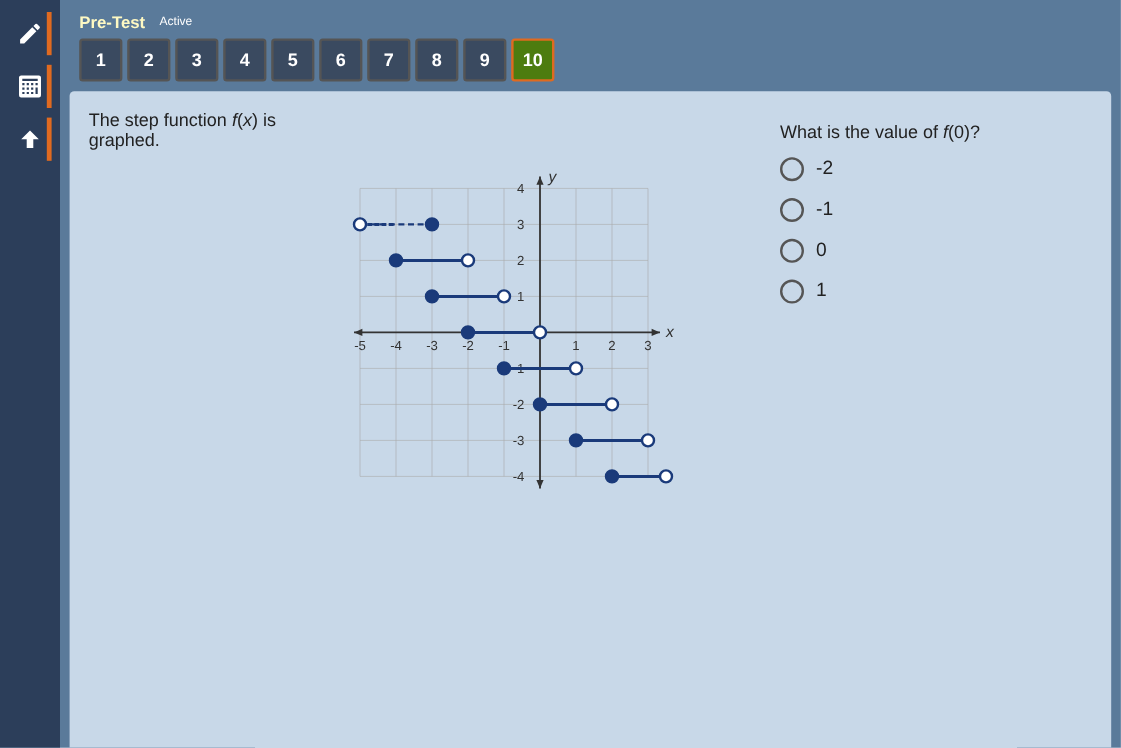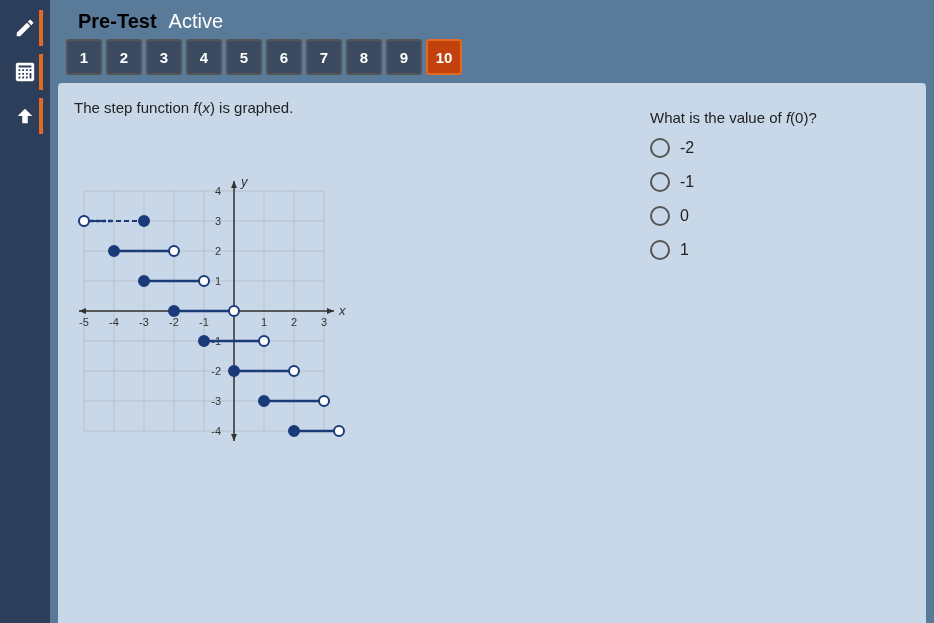--- a/index.html
+++ b/index.html
@@ -57,27 +57,26 @@
     }
 
     
     .header {
       padding: 10px 16px 6px 16px;
       display: flex;
       align-items: center;
       gap: 12px;
     }
     .header-title {
-      font-size: 20px;
+      font-size: 14px;
       font-weight: bold;
-      color: #000000;
-      margin-left: 12px;
+      color: #fef9c3;
     }
     .header-status {
-      font-size: 20px;
+      font-size: 10px;
       color: #fff;
       font-weight: normal;
     }
 
     
     .num-row {
       display: flex;
       align-items: center;
       gap: 4px;
       padding: 0 16px 8px 16px;
@@ -90,42 +89,42 @@
       color: white;
       font-size: 15px;
       font-weight: bold;
       display: flex;
       align-items: center;
       justify-content: center;
       cursor: pointer;
       border-radius: 3px;
     }
     .num-btn.active {
-      background: #c2410c;
+      background: #4d7c0f;
       border-color: #e06a20;
       color: white;
     }
 
     
     .content-area {
       flex: 1;
       background: #c8d8e8;
       border-radius: 4px 4px 0 0;
       margin: 0 8px;
       padding: 16px;
       display: flex;
       gap: 20px;
       position: relative;
     }
 
     
     .graph-panel {
       flex: 1;
       display: flex;
-      flex-direction: column;
+      flex-direction: row;
     }
     .graph-desc {
       font-size: 15px;
       color: #222;
       margin-bottom: 10px;
     }
     .graph-desc em {
       font-style: italic;
     }
 

